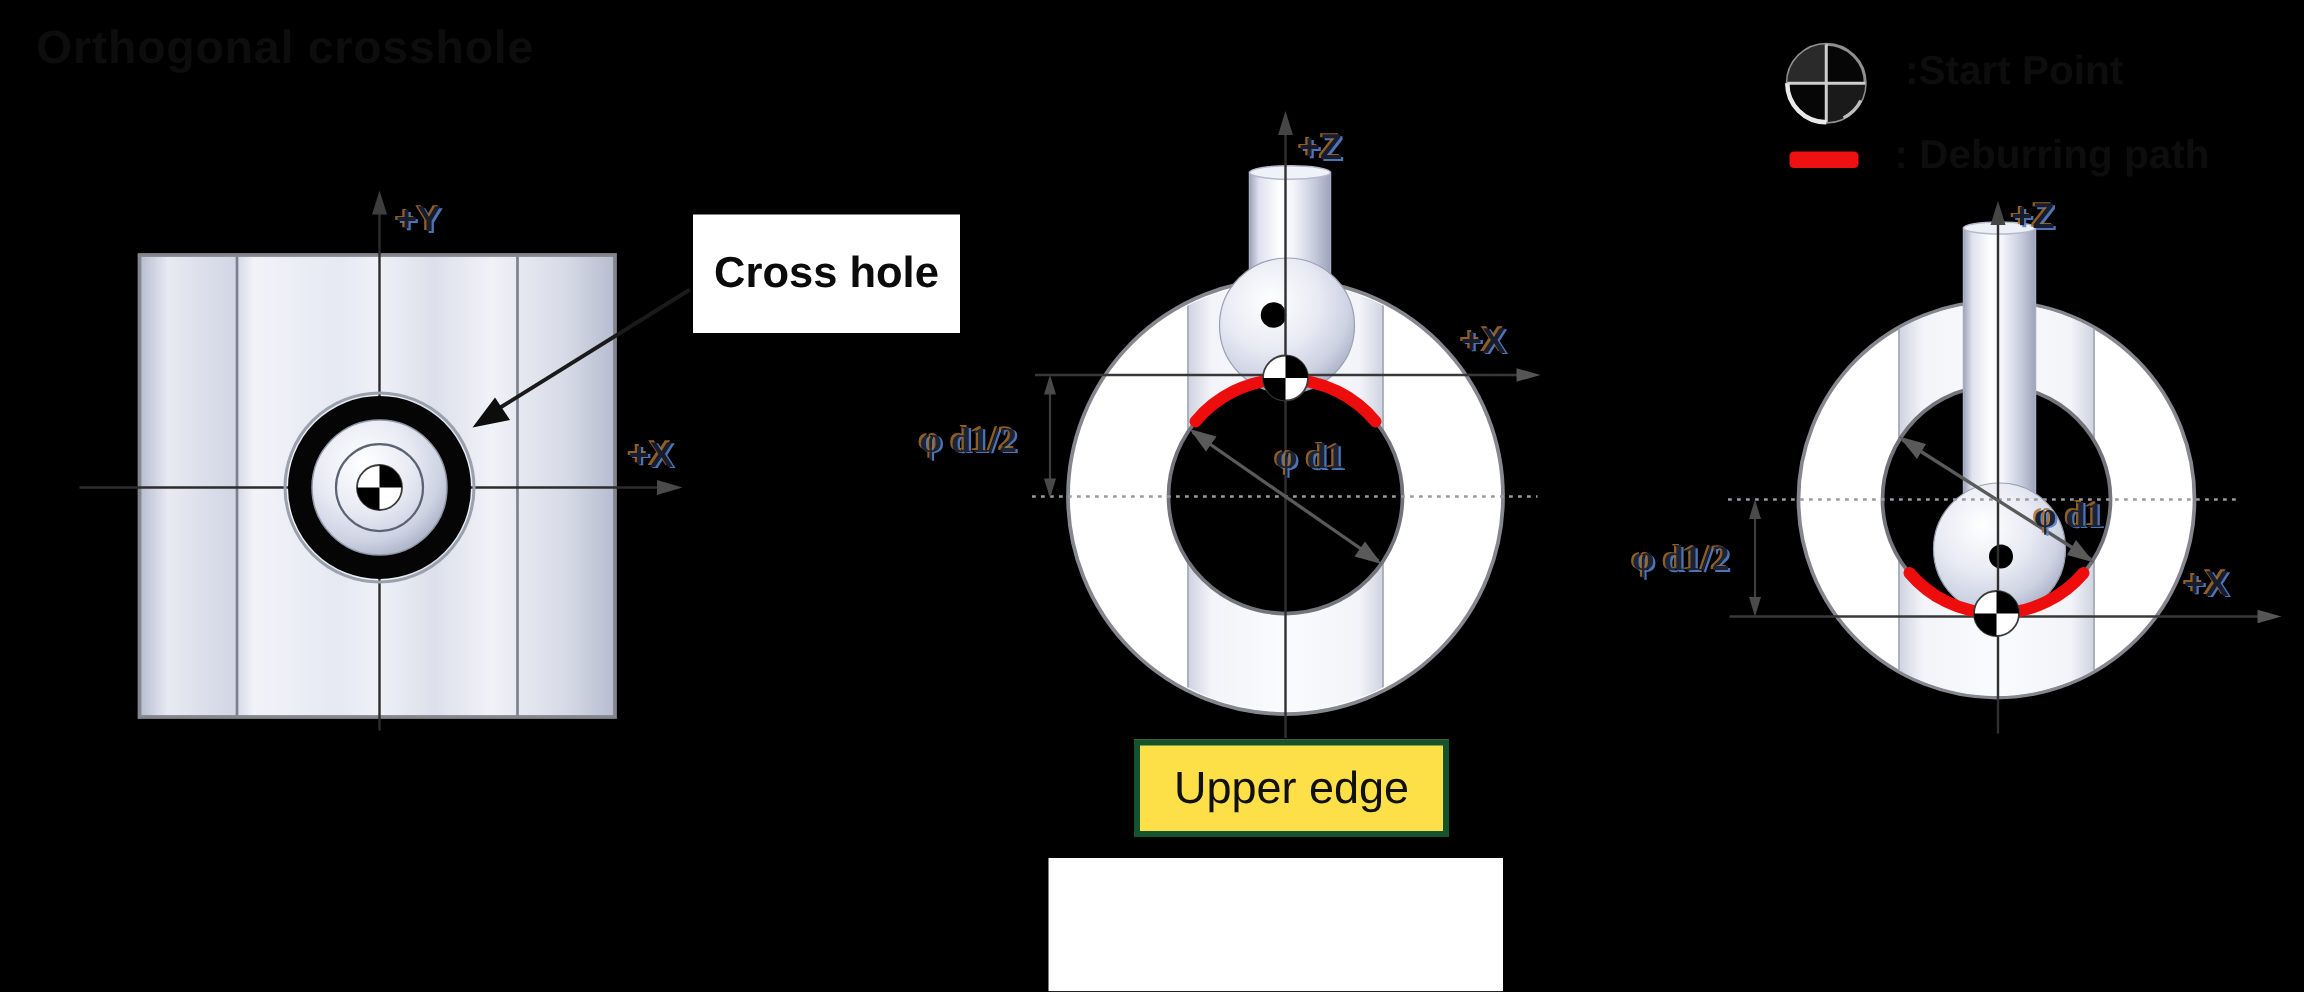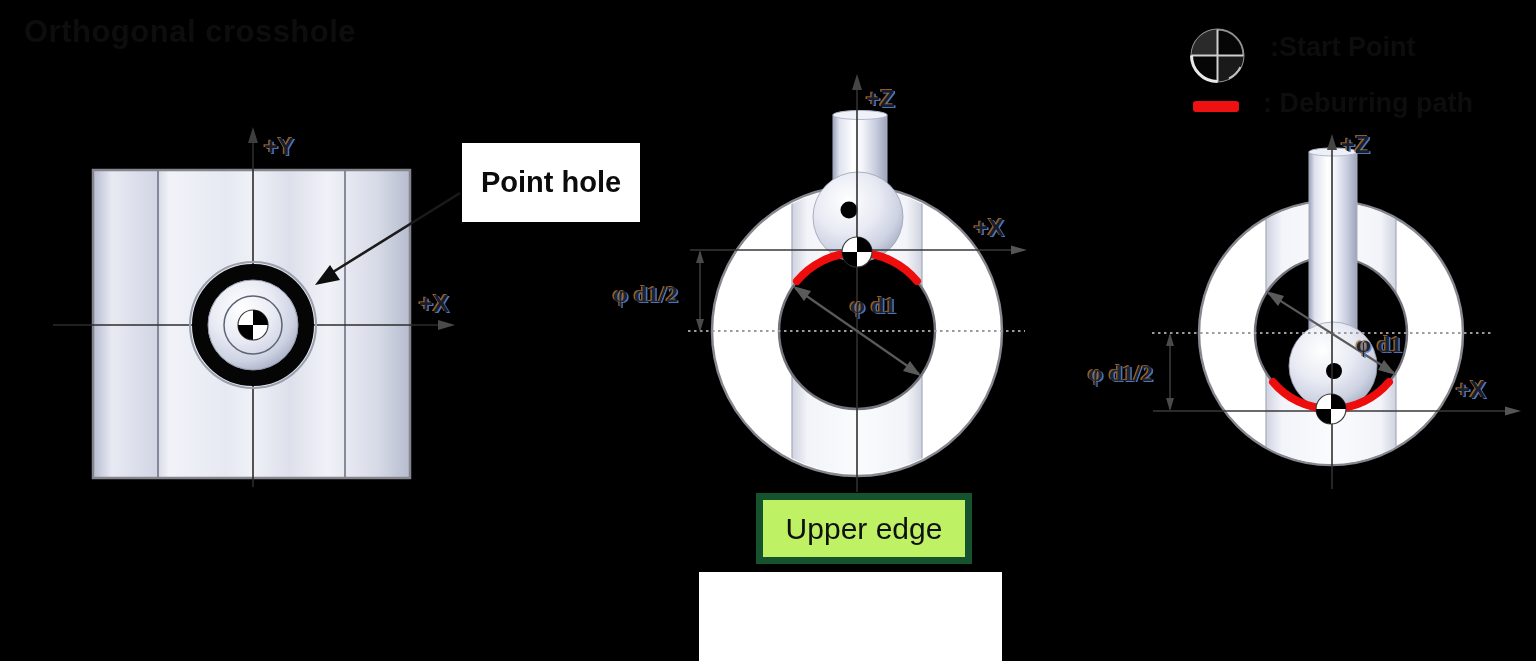--- a/index.html
+++ b/index.html
@@ -9,21 +9,21 @@
   .title{left:24px;top:14px;font-size:31px;font-weight:bold;color:#0d0d0d;letter-spacing:.5px;}
   .legend-label{font-size:27px;font-weight:bold;color:#0d0d0d;white-space:nowrap;}
   .axis-label{font-size:24px;font-weight:bold;color:#171c2e;white-space:nowrap;
     text-shadow:-1.5px -1px 0 rgba(170,110,40,.85),1.5px 1px 0 rgba(86,128,198,.9);}
   .dim-label{font-family:"Liberation Serif",serif;font-weight:bold;
     font-size:24px;color:#1b2336;white-space:nowrap;
     text-shadow:-1.5px -1px 0 rgba(170,110,40,.85),1.5px 1px 0 rgba(86,128,198,.9);}
   .callout-box{left:462px;top:143px;width:178px;height:79px;background:#fff;
     display:flex;align-items:center;justify-content:center;}
   .callout-box span{font-size:29px;font-weight:600;color:#0b0b0b;}
-  .caption-box{background:#bef264;border:7px solid #14532d;display:flex;align-items:center;
+  .caption-box{background:#fde047;border:4px solid #14532d;display:flex;align-items:center;
     justify-content:center;font-size:30px;color:#101010;}
   .swatch{left:1193px;top:101px;width:46px;height:11px;border-radius:3px;}
   .bottom-rect{left:699px;top:572px;width:303px;height:89px;background:#fff;}
 </style>
 </head>
 <body>
 
 <div id="stage">
 
   <div class="abs title">Orthogonal crosshole</div>
@@ -78,21 +78,21 @@
       <path d="M0,0 L0,-15 A15,15 0 0 1 15,0 Z" fill="#000"></path>
       <path d="M0,0 L0,15 A15,15 0 0 1 -15,0 Z" fill="#000"></path>
     </g>
 
     <path d="M420,78 L293,157" stroke="#1a1a1a" stroke-width="2.6"></path>
     <polygon points="275,170 300,165 290,150" fill="#0d0d0d"></polygon>
   </svg>
   <div class="abs axis-label" style="left:264px;top:133px">+Y</div>
   <div class="abs axis-label" style="left:419px;top:290px">+X</div>
   <div class="abs callout-box">
-    <span>Point hole</span>
+    <span>Cross hole</span>
   </div>
 
   <svg class="abs" style="left:640px;top:60px" width="440" height="445" viewBox="0 0 440 445">
     <defs>
       <radialGradient id="Msphere" cx=".38" cy=".32" r=".78">
         <stop offset="0" stop-color="#ffffff"></stop>
           <stop offset=".45" stop-color="#e9ebf4"></stop>
         <stop offset=".75" stop-color="#cdd2e2"></stop>
           <stop offset="1" stop-color="#9ea5bd"></stop>
       </radialGradient>

